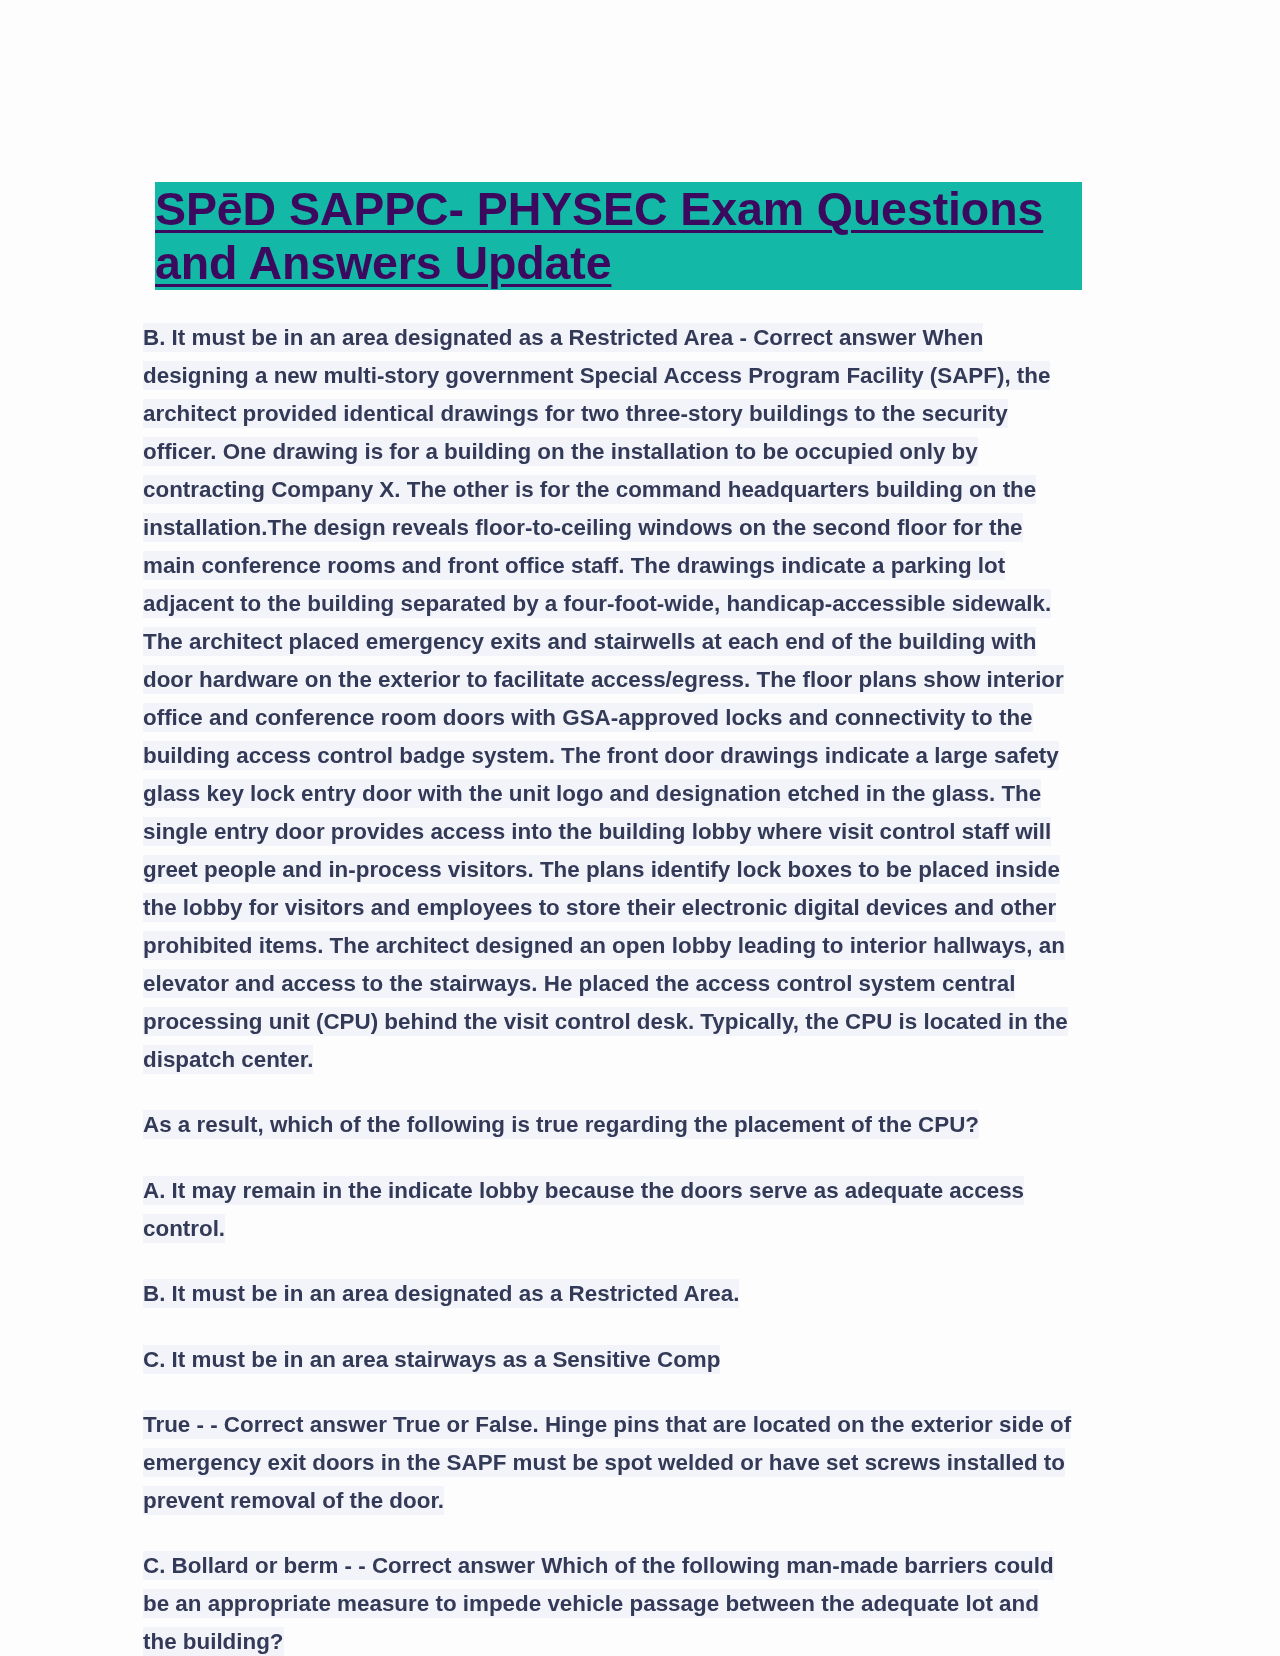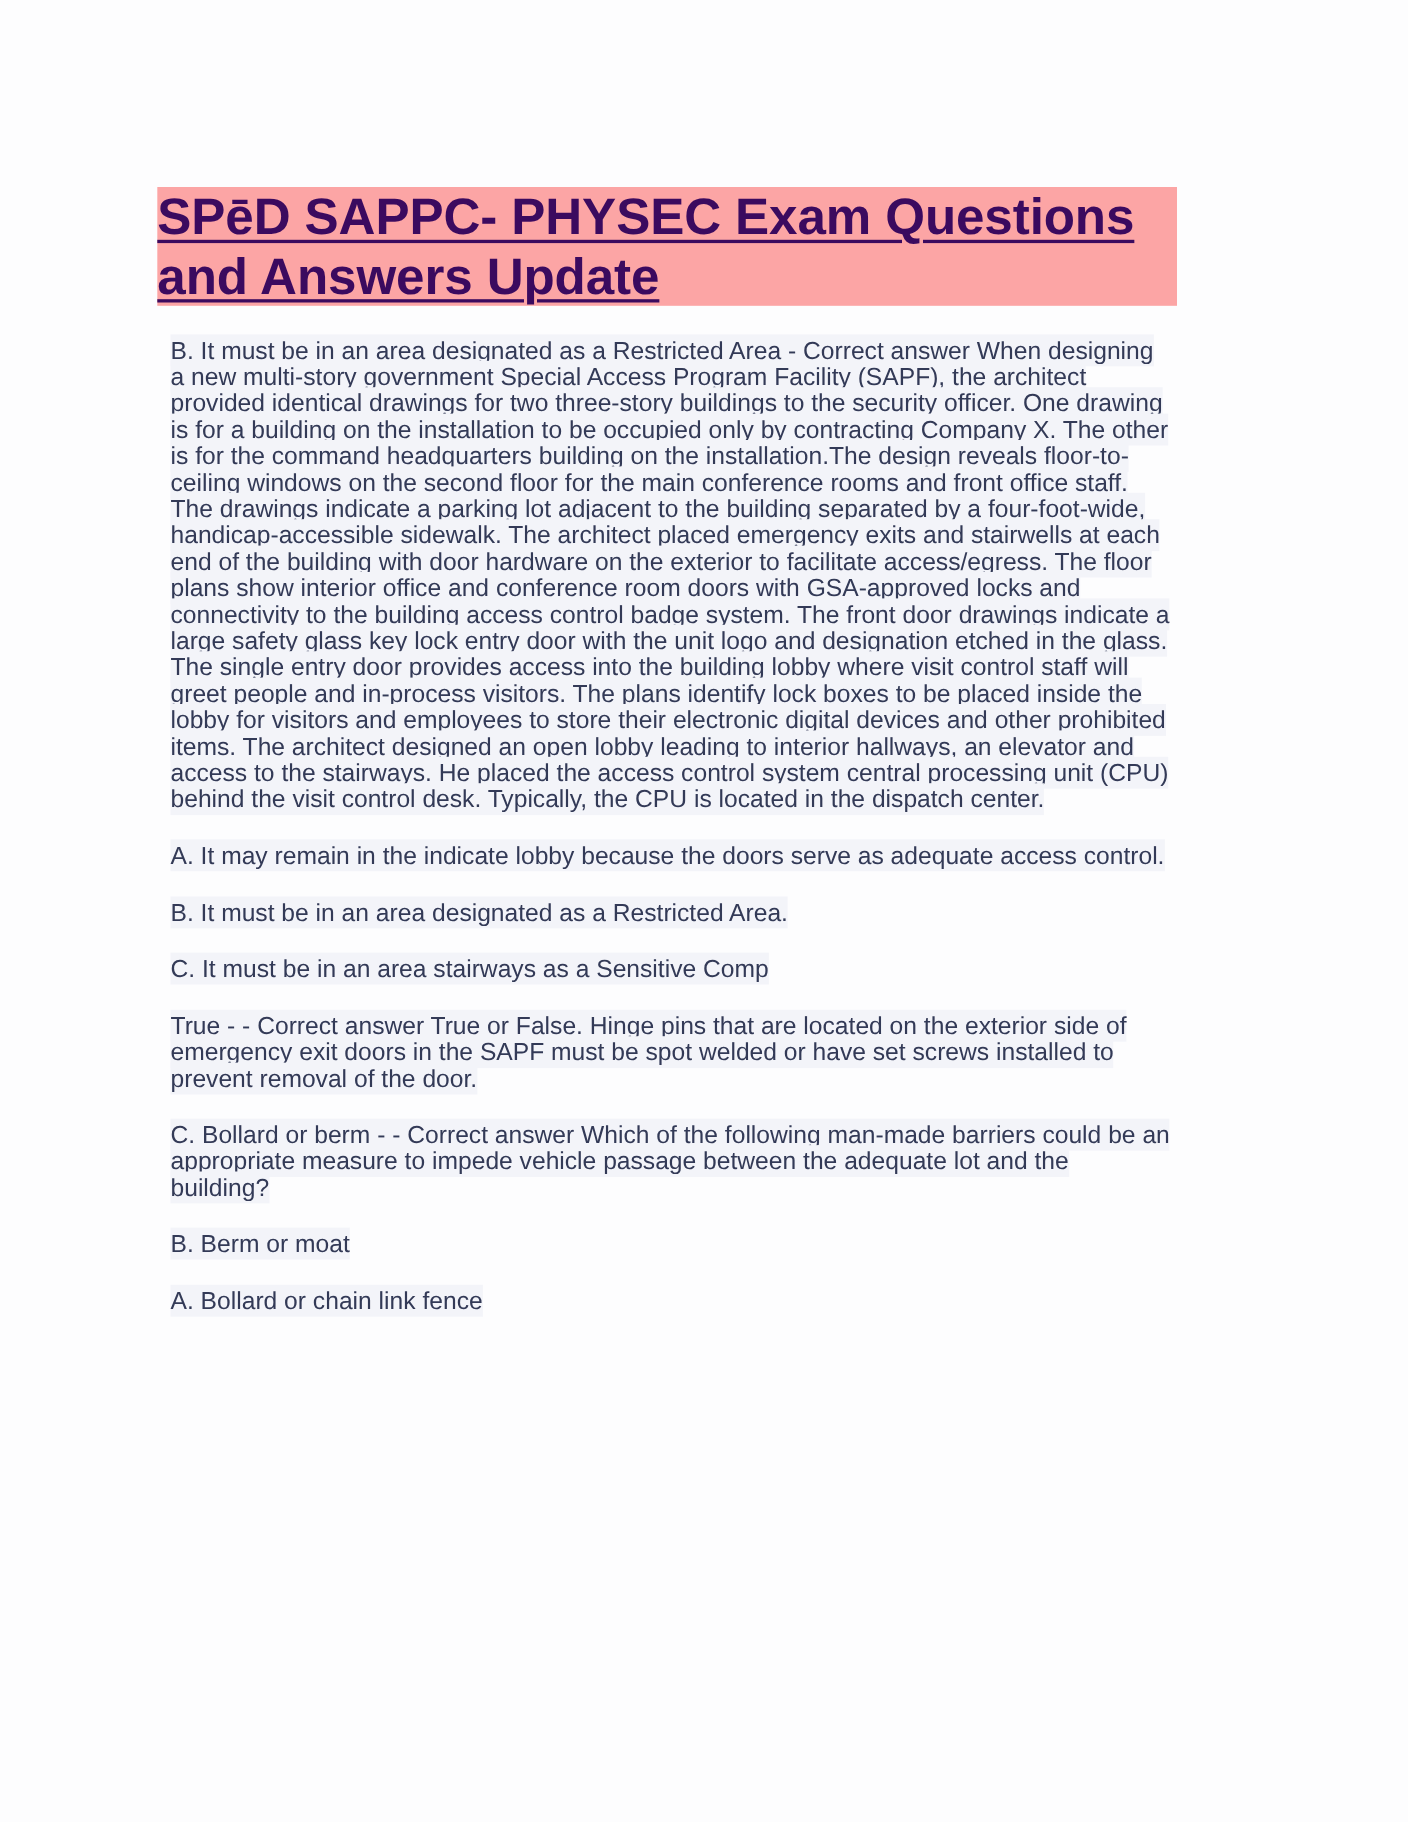--- a/index.html
+++ b/index.html
@@ -13,63 +13,67 @@
       position: relative;
       overflow: hidden;
     }
     .page {
       position: absolute;
       left: 143px;
       top: 170px;
       width: 935px;
     }
     .title-block {
-      background: #fca5a5;
+      background: #14b8a6;
       width: 927px;
       padding: 0;
-      margin: 0;
+      margin: 12px;
     }
     .title {
       margin: 0;
       font-family: "Liberation Sans", sans-serif;
       font-weight: bold;
       font-size: 46.5px;
       line-height: 54px;
       color: #3b0a5f;
       text-decoration: underline;
       text-decoration-thickness: 3px;
       text-underline-offset: 5px;
       letter-spacing: -0.1px;
     }
     .para {
       font-family: "Liberation Sans", sans-serif;
       font-size: 22.4px;
-      line-height: 24px;
+      line-height: 38px;
       color: #333a57;
-      margin: 12px;
+      margin: 0;
+      font-weight: bold;
     }
     .para .hl {
       background: #f3f4f9;
       box-decoration-break: clone;
       -webkit-box-decoration-break: clone;
       padding: 2px 0 2px 0;
     }
     .p1 { margin-top: 29px; }
     .gap { margin-top: 27.4px; }
   </style>
 </head>
 <body>
 
 <div class="page">
   <div class="title-block">
     <h1 class="title">SPēD SAPPC- PHYSEC Exam Questions and Answers Update</h1>
   </div>
 
   <p class="para p1">
     <span class="hl">B. It must be in an area designated as a Restricted Area - Correct answer When designing a new multi-story government Special Access Program Facility (SAPF), the architect provided identical drawings for two three-story buildings to the security officer. One drawing is for a building on the installation to be occupied only by contracting Company X. The other is for the command headquarters building on the installation.The design reveals floor-to-ceiling windows on the second floor for the main conference rooms and front office staff. The drawings indicate a parking lot adjacent to the building separated by a four-foot-wide, handicap-accessible sidewalk. The architect placed emergency exits and stairwells at each end of the building with door hardware on the exterior to facilitate access/egress. The floor plans show interior office and conference room doors with GSA-approved locks and connectivity to the building access control badge system. The front door drawings indicate a large safety glass key lock entry door with the unit logo and designation etched in the glass. The single entry door provides access into the building lobby where visit control staff will greet people and in-process visitors. The plans identify lock boxes to be placed inside the lobby for visitors and employees to store their electronic digital devices and other prohibited items. The architect designed an open lobby leading to interior hallways, an elevator and access to the stairways. He placed the access control system central processing unit (CPU) behind the visit control desk. Typically, the CPU is located in the dispatch center.</span>
+  </p>
+  <p class="para gap">
+    <span class="hl">As a result, which of the following is true regarding the placement of the CPU?</span>
   </p>
   <p class="para gap">
     <span class="hl">A. It may remain in the indicate lobby because the doors serve as adequate access control.</span>
   </p>
   <p class="para gap">
     <span class="hl">B. It must be in an area designated as a Restricted Area.</span>
   </p>
   <p class="para gap">
     <span class="hl">C. It must be in an area stairways as a Sensitive Comp</span>
   </p>

